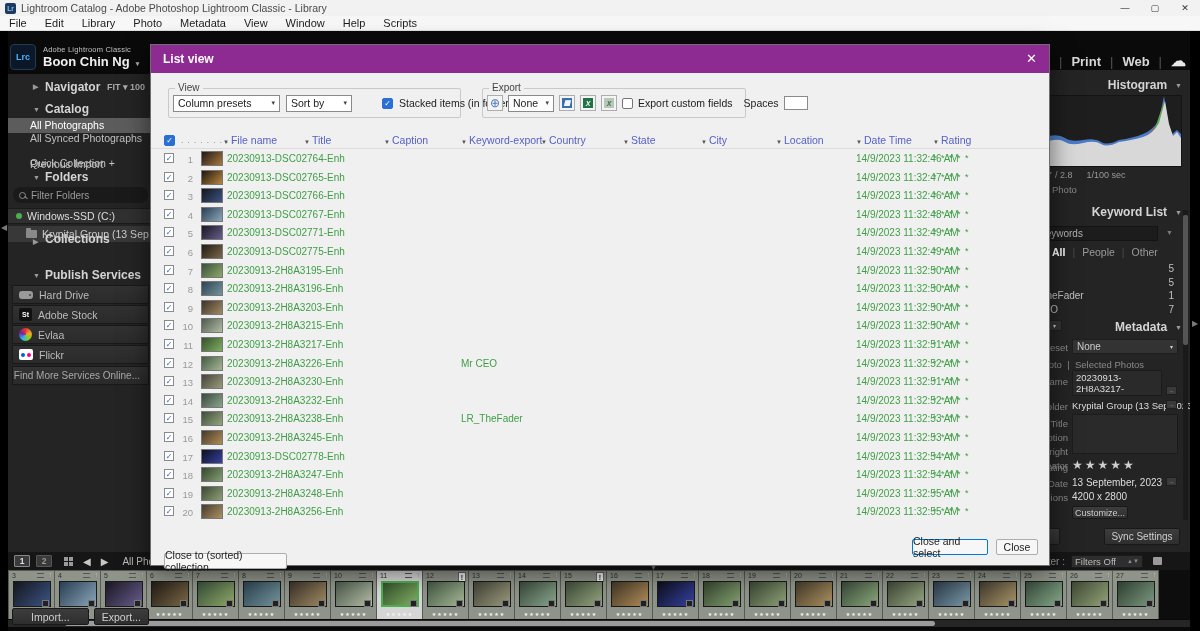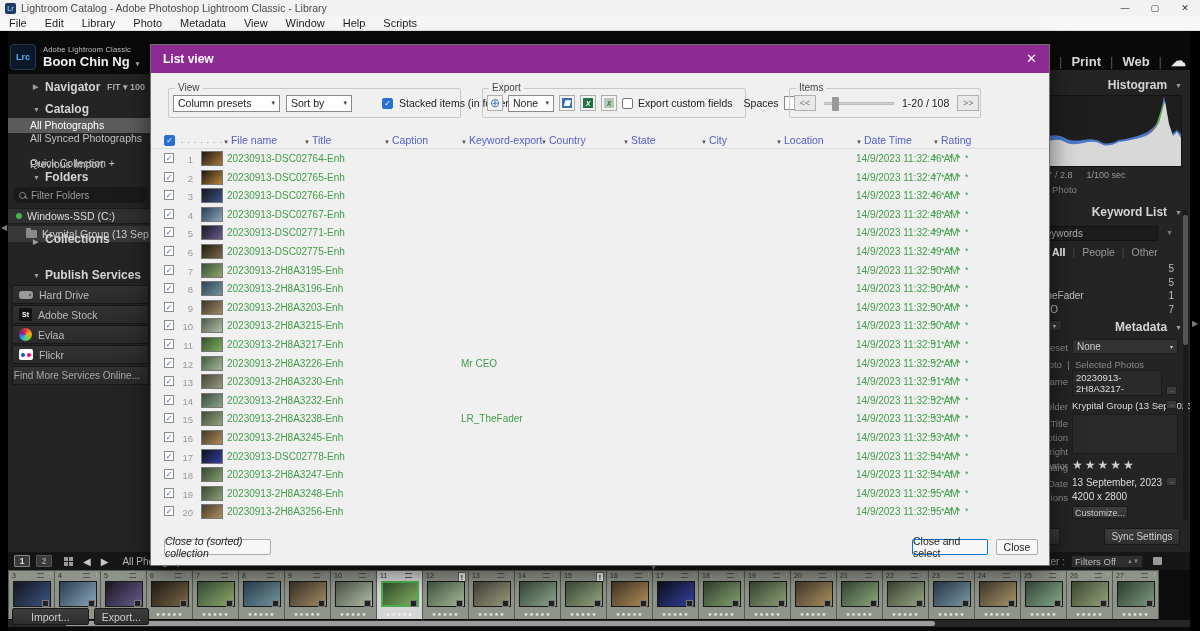--- a/index.html
+++ b/index.html
@@ -658,31 +658,20 @@
       <div class="mini-btn">
           <i style="background:#b8c8b8; color:#3a6a3a;">X</i>
         </div>
       <span class="cbx off"></span>
       <span class="glbl">Export custom fields</span>
       <span class="glbl" style="margin-left:6px;">Spaces</span>
       <span style="width:24px; height:14px; background:#fff; border:1px solid #8a8a8a; display:inline-block;"></span>
     </div>
   </div>
 
-  <div class="group" style="left:638px; top:43px; width:192px; height:30px;">
-    <span class="glabel">Items</span>
-    <div class="grow" style="gap:8px;">
-      <div class="navbtn">&lt;&lt;</div>
-      <div class="slider">
-          <i></i>
-        </div>
-      <span class="glbl">1-20 / 108</span>
-      <div class="navbtn" style="margin-left:auto; margin-right:6px;">&gt;&gt;</div>
-    </div>
-  </div>
 
   <div class="thead">
     <span class="cbx on" style="position:absolute; left:13px; top:2px; width:11px; height:11px;">✓</span>
     <span class="dots">. . . . . . . . .</span>
     <span id="thcols"><span class="thc" style="left: 72px;"><span class="f">▼</span>File name</span><span class="thc" style="left: 153px;"><span class="f">▼</span>Title</span><span class="thc" style="left: 233px;"><span class="f">▼</span>Caption</span><span class="thc" style="left: 310px;"><span class="f">▼</span>Keyword-export</span><span class="thc" style="left: 390px;"><span class="f">▼</span>Country</span><span class="thc" style="left: 472px;"><span class="f">▼</span>State</span><span class="thc" style="left: 550px;"><span class="f">▼</span>City</span><span class="thc" style="left: 625px;"><span class="f">▼</span>Location</span><span class="thc" style="left: 705px;"><span class="f">▼</span>Date Time</span><span class="thc" style="left: 782px;"><span class="f">▼</span>Rating</span></span>
   </div>
 
   <div class="trows" id="trows">
       <div class="trow" style="top: 0px;">
         <span class="cb" style="left:13px;">✓</span>
@@ -859,16 +848,16 @@
         <span class="cb" style="left:13px;">✓</span>
         <span class="rnum">20</span>
         <span class="rthumb" style="background:linear-gradient(135deg,#453c2c,#ac9060)"></span>
         <span class="gtxt" style="left:76px;">20230913-2H8A3256-Enh</span>
         <span class="gtxt" style="left:310px;"></span>
         <span class="gtxt" style="left:705px;">14/9/2023 11:32:55 AM</span>
         <span class="gtxt stars" style="left:782px;">* * * * *</span>
       </div>
     </div>
 
-  <div class="dbtn" style="left:13px; top:494px; width:107px;font-style:italic;">Close to (sorted) collection</div>
+  <div class="dbtn" style="left:13px; top:508px; width:123px;">Close to (sorted) collection</div>
   <div class="dbtn def" style="left:761px; top:494px; width:76px;">Close and select</div>
   <div class="dbtn" style="left:845px; top:494px; width:42px;text-align:right;">Close</div>
 </div>
 
 </body></html>

